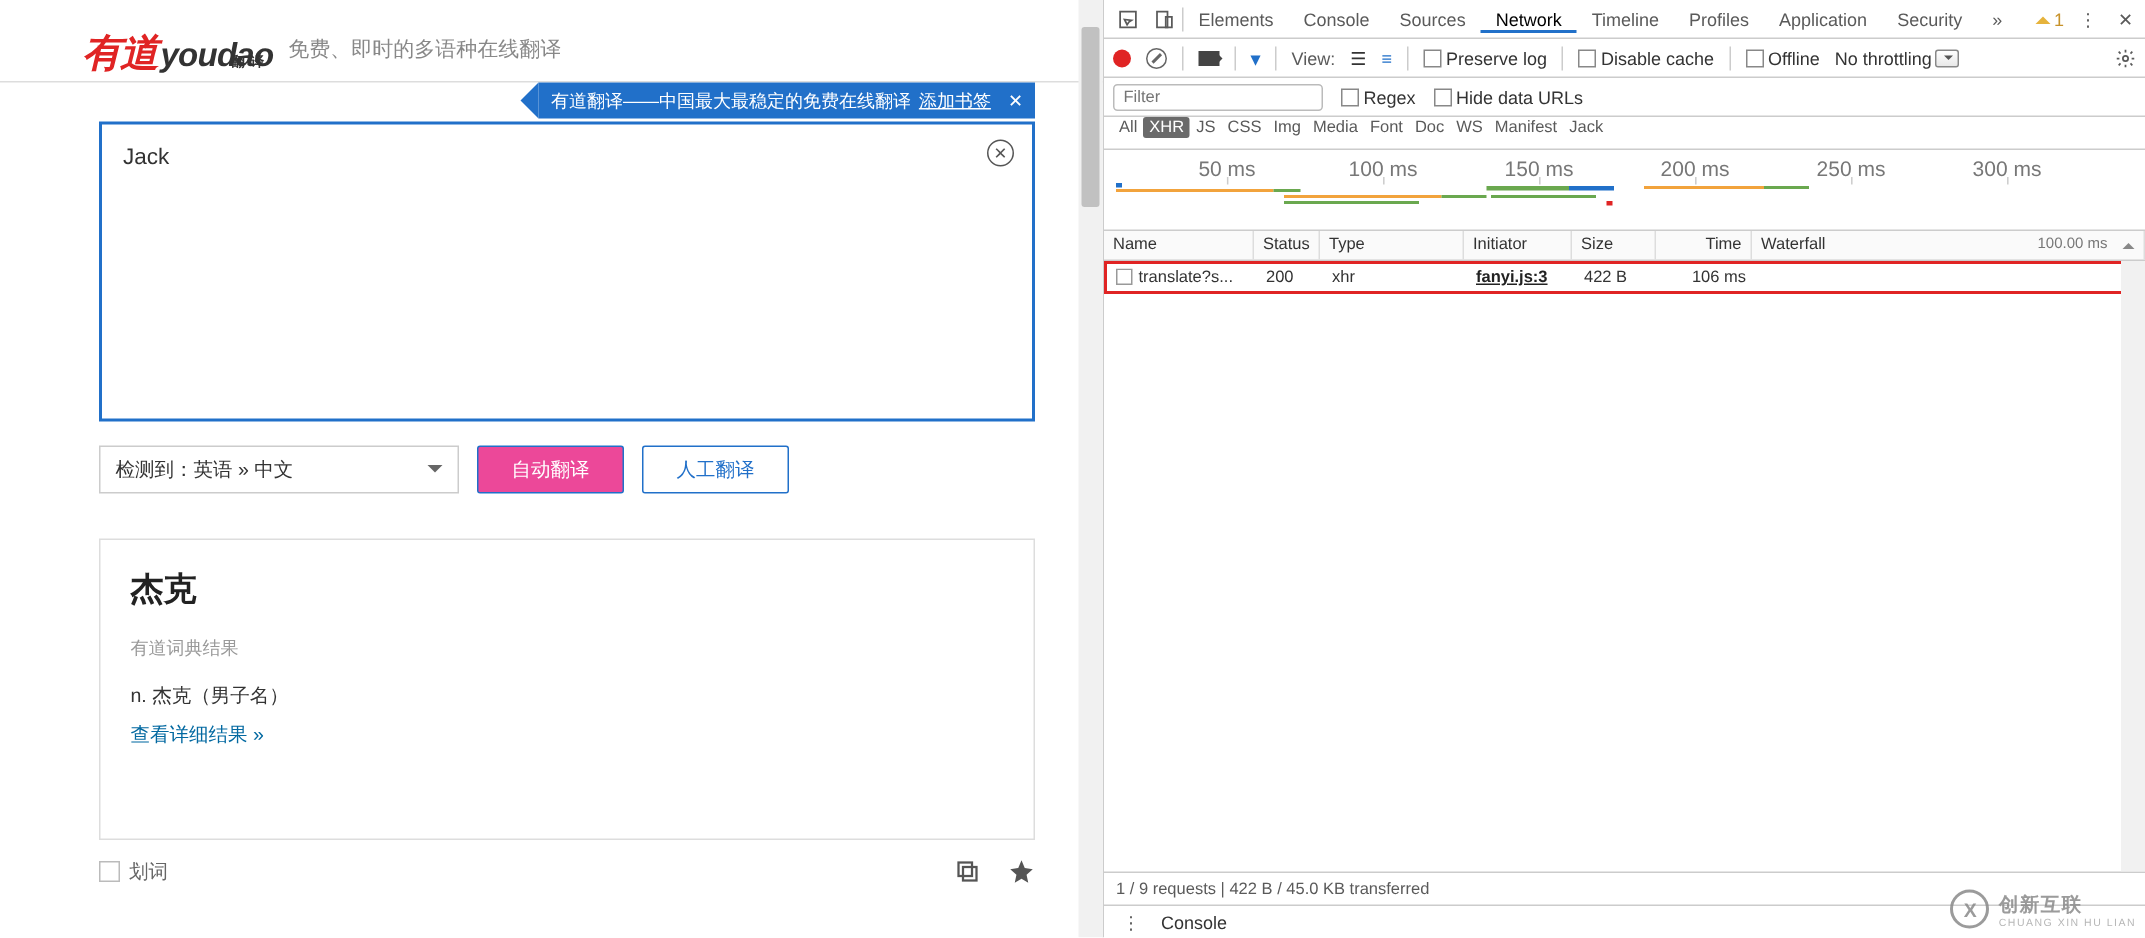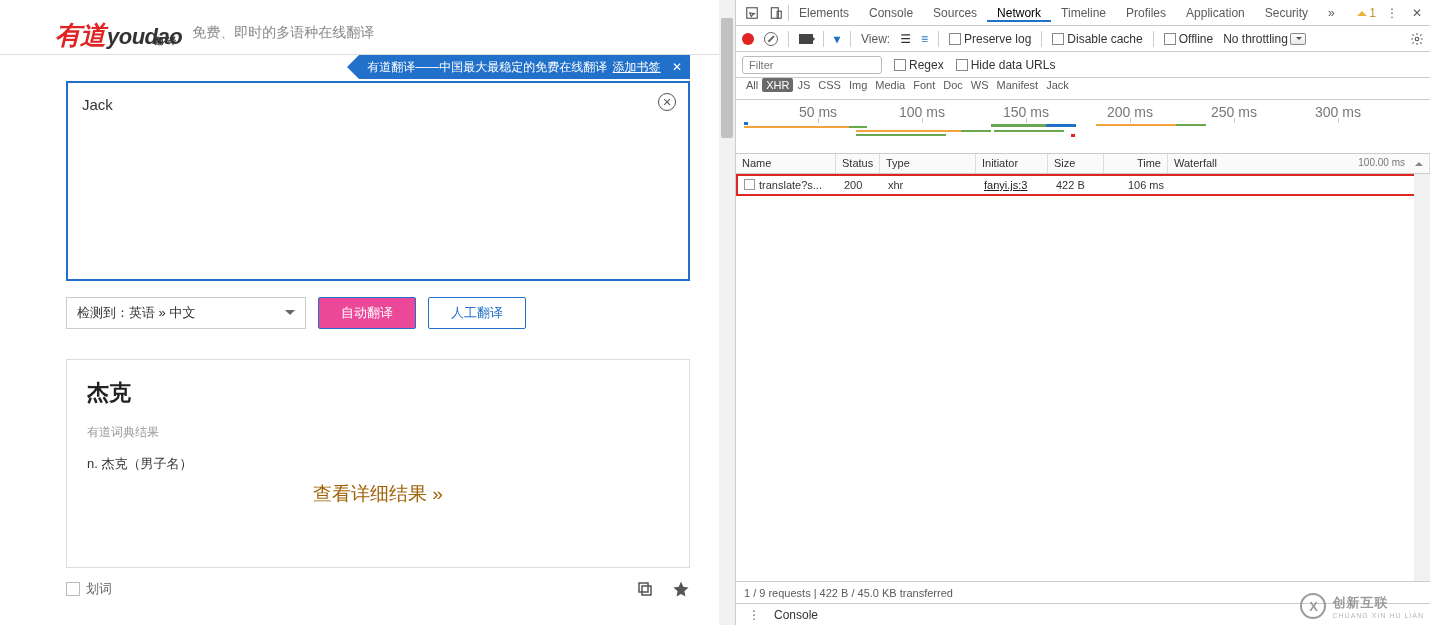--- a/index.html
+++ b/index.html
@@ -28,21 +28,21 @@
 .lang-select { width: 240px; height: 32px; border: 1px solid #ccc; background: #fff; padding: 0 10px; display: flex; align-items: center; justify-content: space-between; font-size: 13px; color: #333; cursor: pointer; }
 .arrow-down { border: 5px solid transparent; border-top-color: #666; margin-top: 4px; }
 .btn { height: 32px; padding: 0 22px; font-size: 13px; cursor: pointer; border-radius: 2px; }
 .btn-primary { background: #ec4899; color: #fff; border: 1px solid #2170c9; }
 .btn-outline { background: #fff; color: #2170c9; border: 1px solid #2170c9; }
 
 .result-box { margin-top: 30px; border: 1px solid #ddd; padding: 18px 20px 60px; background: #fff; }
 .result-main { font-size: 22px; font-weight: 700; color: #222; margin-bottom: 16px; }
 .result-sub { font-size: 12px; color: #999; margin-bottom: 14px; }
 .result-def { font-size: 13px; color: #333; margin-bottom: 8px; }
-.result-link { font-size: 19px; color: #a16207; cursor: pointer; text-align: center; }
+.result-link { font-size: 13px; color: #0369a1; cursor: pointer; }
 .result-link::after { content: " »"; }
 
 .footer-row { display: flex; align-items: center; margin-top: 12px; }
 .chk { width: 14px; height: 14px; border: 1px solid #bbb; margin-right: 6px; display:inline-block; }
 .footer-label { font-size: 13px; color: #666; }
 .footer-icons { margin-left: auto; display: flex; gap: 18px; color: #555; }
 .ficon { width: 18px; height: 18px; cursor: pointer; }
 .left-scroll { position:absolute; right:0; top:0; bottom:0; width:16px; background:#f1f1f1; }
 .left-scroll::before{content:"";position:absolute;top:18px;left:2px;right:2px;height:120px;background:#c1c1c1;border-radius:2px;}
 
@@ -87,21 +87,21 @@
 .tbl-head { display:flex; height:20px; border-bottom:1px solid #ccc; background:#fafafa; font-size:11px; color:#333; position:relative; }
 .th { padding:3px 6px; border-right:1px solid #ddd; overflow:hidden; white-space:nowrap; }
 .th-name{width:100px;} .th-status{width:44px;} .th-type{width:96px;} .th-init{width:72px;} .th-size{width:56px;} .th-time{width:64px;text-align:right;}
 .th-wf{flex:1; position:relative;}
 .tri-up{position:absolute; right:6px; top:4px; width:0;height:0;border:4px solid transparent;border-bottom-color:#888;}
 
 .tbl-row { display:flex; height:22px; border:2px solid #e02424; font-size:11px; align-items:center; }
 .td { padding:0 6px; overflow:hidden; white-space:nowrap; text-overflow:ellipsis; }
 .td-name{width:100px; display:flex; align-items:flex-start; gap:4px;}
 .row-chk{width:11px;height:11px;border:1px solid #999;}
-.td-status{width:44px;} .td-type{width:96px;} .td-init{width:72px; text-decoration:underline; color:#222; cursor:pointer;}
+.td-status{width:44px;} .td-type{width:96px;} .td-init{width:72px; text-decoration:underline; color:#222; cursor:pointer;font-weight:bold;}
 .td-size{width:56px;} .td-time{width:64px; text-align:right;}
 .td-wf{flex:1; padding:0 4px; position:relative;}
 .tbl-blank{flex:1; background:#fff;}
 .right-scroll{position:absolute;right:0;top:0;bottom:0;width:16px;background:#f1f1f1;}
 .tbl-wrap{position:relative; flex:1; display:flex; flex-direction:column; min-height:0;}
 .tbl-scroll-area{position:relative; flex:1; overflow:hidden;}
 
 .dt-status { height:22px; border-top:1px solid #ccc; display:flex; align-items:center; padding:0 8px; color:#5a5a5a; font-size:11px; }
 .drawer { height:22px; border-top:1px solid #ccc; display:flex; align-items:center; padding:0 8px; gap:10px; }
 .drawer-tab { font-size:12px; color:#333; cursor:pointer; }

